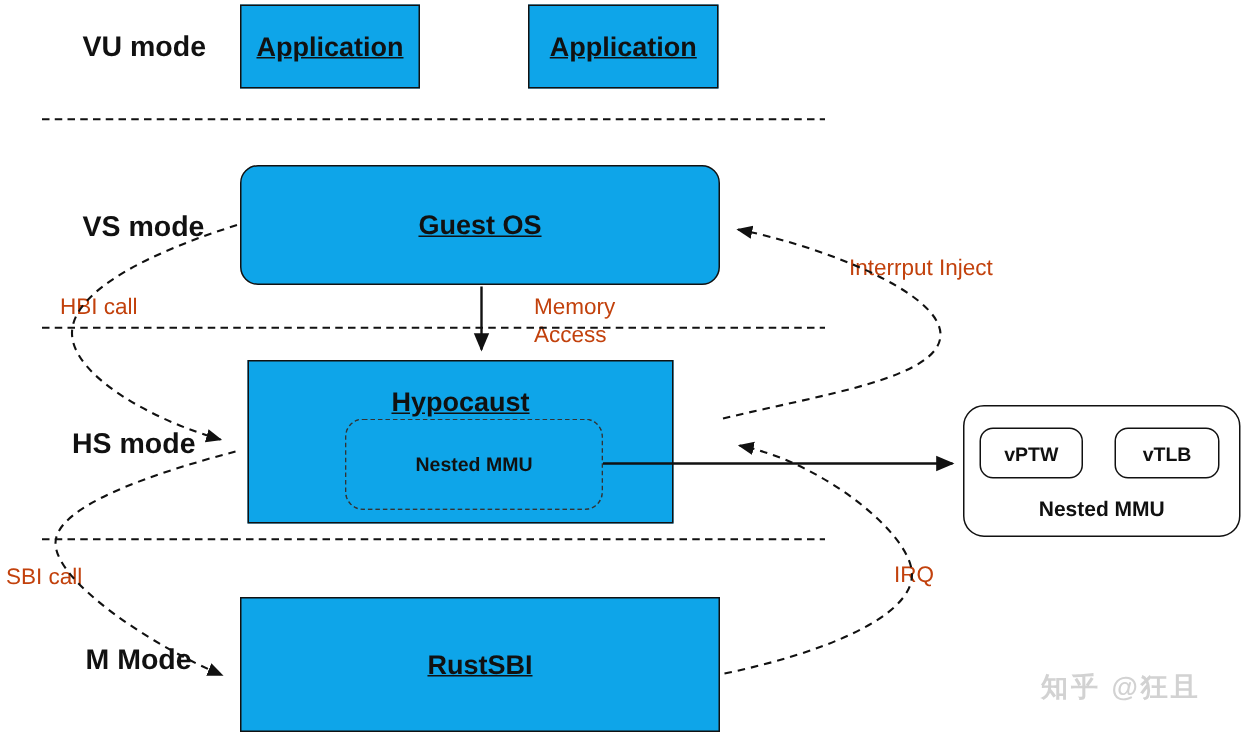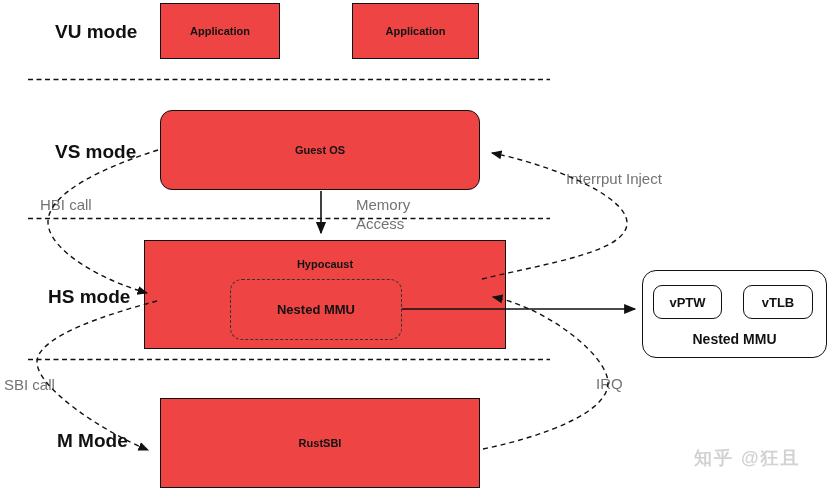--- a/index.html
+++ b/index.html
@@ -2,39 +2,39 @@
 <html><head>
 <meta charset="utf-8">
 <style>
   html,body{margin:0;padding:0;background:#fff;}
   #stage{
     position:relative;width:831px;height:491px;background:#ffffff;
     font-family:"Liberation Sans","DejaVu Sans",sans-serif;color:#111;
     overflow:hidden;
   }
   .box{
-    position:absolute;border:1.6px solid #111;background:#ef4444;
+    position:absolute;border:1.6px solid #111;background:#0ea5e9;
     display:flex;align-items:center;justify-content:center;
-    font-weight:700;font-size:11px;box-sizing:border-box;
+    font-weight:700;font-size:18px;box-sizing:border-box;text-decoration:underline;
   }
   .box.top-label{align-items:flex-start;padding-top:17px;}
   .dashed-round{
     position:absolute;border:1.5px dashed #333;border-radius:12px;background:transparent;
     display:flex;align-items:center;justify-content:center;
     font-weight:700;font-size:13px;box-sizing:border-box;
   }
   .round-solid{
     position:absolute;border:1.6px solid #111;border-radius:14px;background:#fff;
     box-sizing:border-box;font-weight:700;font-size:13px;
   }
   .mode-label{
     position:absolute;font-weight:700;font-size:19px;white-space:nowrap;
   }
   .edge-label{
-    position:absolute;font-weight:400;font-size:15px;white-space:nowrap;color:#737373;
+    position:absolute;font-weight:400;font-size:15px;white-space:nowrap;color:#c2410c;
   }
   .edge-label.wrap{white-space:normal;text-align:left;line-height:19px;}
   #watermark{
     position:absolute;left:694px;top:446px;font-size:18px;font-weight:700;
     color:#d2d2d2;text-shadow:1px 1px 0 #ffffff;letter-spacing:2px;white-space:nowrap;
   }
   #connector-layer{
     position:absolute;left:0;top:0;width:831px;height:491px;
     pointer-events:none;z-index:5;
   }
@@ -50,21 +50,21 @@
 
   <div class="mode-label" style="left:55px;top:141px;">VS mode</div>
   <div class="mode-label" style="left:55px;top:21px;">VU mode</div>
   <div class="mode-label" style="left:48px;top:286px;">HS mode</div>
   <div class="mode-label" style="left:57px;top:430px;">M Mode</div>
 
   <div class="box" style="left:160px;top:3px;width:120px;height:56px;">Application</div>
   <div class="box" style="left:352px;top:3px;width:127px;height:56px;">Application</div>
   <div class="box" style="left:160px;top:110px;width:320px;height:80px;border-radius:12px;">Guest OS</div>
 
-  <div class="box top-label" style="left:144px;top:240px;width:362px;height:109px;">
+  <div class="box top-label" style="left:165px;top:240px;width:284px;height:109px;">
     <span>Hypocaust</span>
   </div>
   <div class="dashed-round" style="left:230px;top:279px;width:172px;height:61px;">Nested MMU</div>
 
   <div class="box" style="left:160px;top:398px;width:320px;height:90px;">RustSBI</div>
 
   <div class="round-solid" style="left:642px;top:270px;width:185px;height:88px;">
     <div class="round-solid" style="left:10px;top:14px;width:69px;height:34px;border-radius:9px;display:flex;align-items:center;justify-content:center;">vPTW</div>
     <div class="round-solid" style="left:100px;top:14px;width:70px;height:34px;border-radius:9px;display:flex;align-items:center;justify-content:center;">vTLB</div>
     <div class="unit-label">Nested MMU</div>

